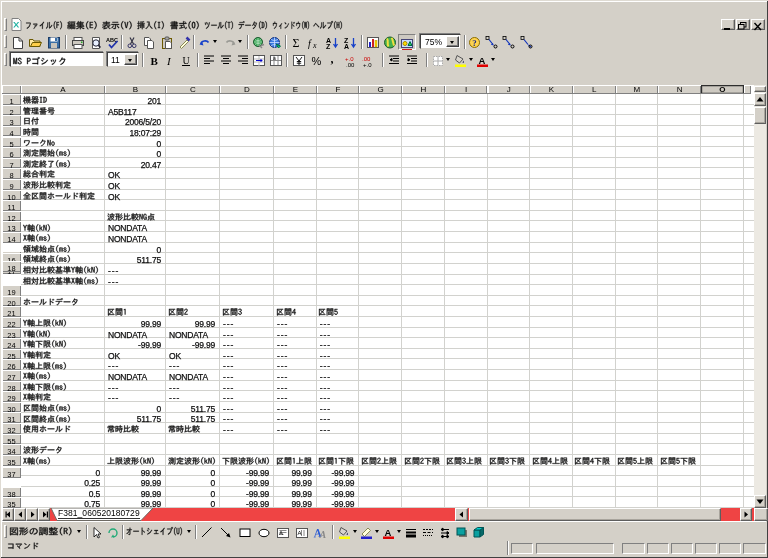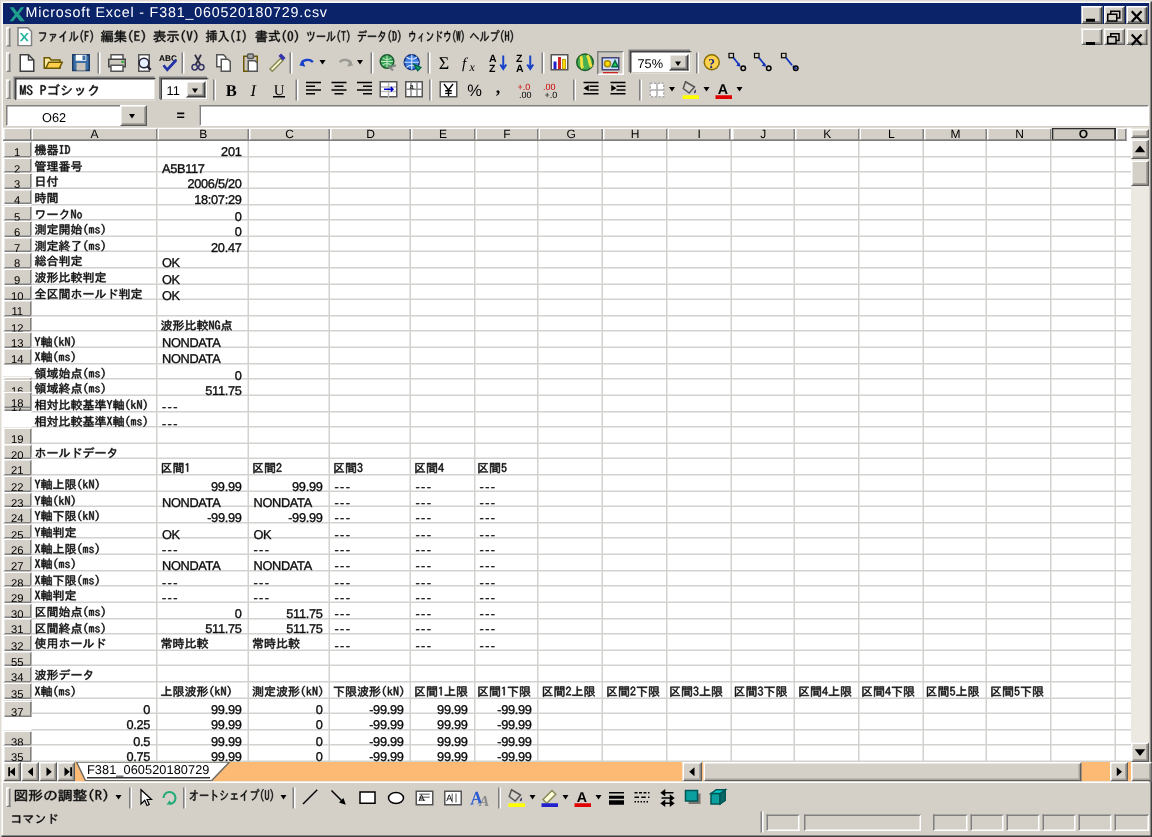--- a/index.html
+++ b/index.html
@@ -27,42 +27,20 @@
 .ct{position:absolute;font-size:8.5px;line-height:9.5px;white-space:nowrap;color:#000;letter-spacing:-0.2px;-webkit-text-stroke:0.25px #222}
 .ct.r{text-align:right}
 .sbtn{position:absolute;background:#d4d0c8;border:1px solid;border-color:#fff #5e5e5e #5e5e5e #fff;box-shadow:inset -1px -1px 0 #a8a49c}
 .sbtn svg{display:block;margin:0 auto}
 .tbtn svg,.mbtn svg{display:block;margin:1px auto 0}
 .sbar{position:absolute;left:2px;top:540px;width:764px;height:16px;background:#d4d0c8;font-size:8.5px}
 .panel{position:absolute;top:2.5px;height:11px;border:1px solid;border-color:#808080 #fff #fff #808080}
 </style></head><body>
 <div id="blurwrap" style="position:absolute;left:0;top:0;width:768px;height:558px;filter:blur(0.28px)">
     <div class="abs" style="left:0;top:0;width:768px;height:558px;box-shadow:inset 1px 1px 0 #dfdbd3,inset -1px -1px 0 #404040,inset 2px 2px 0 #fff"></div>
-    <div class="titlebar">
-      <svg class="abs" style="left:3.5px;top:2px" width="11" height="11" viewBox="0 0 13 13">
-        <path d="M0.5 1 L4.6 6.7 L0.5 12 L3.2 12 L6 8.4 L8.8 12 L12.5 12 L7.9 6.4 L12 1 L9.3 1 L6.4 4.9 L3.6 1 Z" fill="#1fa08f"></path>
-      </svg>
-      <span style="position:absolute;left:15px;top:0;letter-spacing:0.55px">Microsoft Excel - F381_060520180729.csv</span>
-      <div class="tbtn" style="left:719px">
-        <svg width="12" height="10">
-          <rect x="2" y="6.5" width="6" height="2" fill="#000"></rect>
-        </svg>
-      </div>
-      <div class="tbtn" style="left:734px">
-        <svg width="12" height="10">
-          <rect x="3.5" y="1.5" width="6" height="4.5" fill="none" stroke="#000"></rect>
-          <rect x="1.5" y="3.5" width="6" height="4.5" fill="#d4d0c8" stroke="#000"></rect>
-        </svg>
-      </div>
-      <div class="tbtn" style="left:749px">
-        <svg width="12" height="10">
-          <path d="M2.5 1.5 L9 8.5 M9 1.5 L2.5 8.5" stroke="#000" stroke-width="1.5"></path>
-        </svg>
-      </div>
-    </div>
     <div class="menubar">
       <div class="grip" style="top:1px"></div>
       <svg class="abs" style="left:8px;top:1px" width="13" height="13" viewBox="0 0 13 13">
         <path d="M2 0.5 H8.5 L11 3 V12.5 H2 Z" fill="#fff" stroke="#808080"></path>
         <path d="M3.2 4 L5.4 6.7 L3.2 9.5 H4.6 L6.2 7.5 L7.8 9.5 H9.2 L7 6.7 L9.2 4 H7.8 L6.2 6 L4.6 4 Z" fill="#23b3a2"></path>
       </svg>
       <div class="menuitem" style="left:23px"><svg width="38.0" height="11" viewBox="0 -7.7 49.5 11.2" preserveAspectRatio="none" style="overflow:visible">
           <g stroke-width="0.36" stroke="#1a1a1a">
             <use href="#g0"></use>
             <use href="#g1" x="9.0"></use>
@@ -393,29 +371,20 @@
           <path d="M3 1.5 L9 5 L5.5 9 L1.5 6 Z" fill="#d8d4cc" stroke="#555"></path>
           <path d="M9.5 6.5 c1.5 2 -0.5 3.5 -1 2 Z" fill="#446"></path>
           <rect x="1" y="10.5" width="11" height="2.5" fill="#ffff00"></rect>
         </svg></div>
       <div class="dd" style="left:467px;top:7px"></div>
       <div class="tico" style="left:474px;top:2px"><svg width="14" height="13" viewBox="0 0 14 13">
           <text x="2.5" y="9.5" font-family="Liberation Sans" font-size="9.5" font-weight="bold" fill="#000">A</text>
           <rect x="1" y="10.5" width="11" height="2.5" fill="#e00000"></rect>
         </svg></div>
       <div class="dd" style="left:489px;top:7px"></div>
-    </div>
-    <div class="abs" style="left:2px;top:69px;width:764px;height:16px;background:#d4d0c8">
-      <div class="abs" style="left:2px;top:1px;width:94px;height:14px;background:#fff;border:1px solid;border-color:#808080 #fff #fff #808080"></div>
-      <div class="abs" style="left:26px;top:3.5px;font-size:8.5px">O62</div>
-      <div class="abs" style="left:78px;top:1px;width:18px;height:14px;background:#d4d0c8;border:1px solid;border-color:#fff #5e5e5e #5e5e5e #fff;box-shadow:inset -1px -1px 0 #a8a49c">
-        <div class="dd" style="left:5px;top:5px"></div>
-      </div>
-      <div class="abs" style="left:112px;top:2.5px;width:13px;height:12px;font-size:9.5px;font-weight:bold;text-align:center;line-height:12px">=</div>
-      <div class="abs" style="left:131px;top:1px;width:633px;height:14px;background:#fff;border:1px solid;border-color:#808080 #fff #fff #808080"></div>
     </div>
     <div class="abs" style="left:2px;top:85px;width:752px;height:423px;background:#fff"></div>
     <div class="abs" style="left:2px;top:85px;width:19px;height:9px;background:#d4d0c8;box-shadow:inset 0 1px 0 #fff,inset 1px 0 0 #fff,inset -1px -1px 0 #808080"></div>
     <div class="ch" style="left:21.0px;width:84.0px">A</div>
     <div class="ch" style="left:105.0px;width:61.0px">B</div>
     <div class="ch" style="left:166.0px;width:54.0px">C</div>
     <div class="ch" style="left:220.0px;width:54.0px">D</div>
     <div class="ch" style="left:274.0px;width:42.7px">E</div>
     <div class="ch" style="left:316.7px;width:42.7px">F</div>
     <div class="ch" style="left:359.4px;width:42.7px">G</div>
@@ -1227,21 +1196,21 @@
       <svg width="10" height="11">
         <path d="M5 3 L8.5 7.5 L1.5 7.5 Z" fill="#000"></path>
       </svg>
     </div>
     <div class="sbtn" style="left:754px;top:107px;width:12px;height:17px"></div>
     <div class="sbtn" style="left:754px;top:495px;width:12px;height:13px">
       <svg width="10" height="11">
         <path d="M5 8 L8.5 3.5 L1.5 3.5 Z" fill="#000"></path>
       </svg>
     </div>
-    <div class="abs" style="left:2px;top:508px;width:764px;height:13px;background:#fdba74">
+    <div class="abs" style="left:2px;top:508px;width:764px;height:13px;background:#ef4444">
       <div class="sbtn" style="left:0px;top:0px;width:12px;height:13px">
         <svg width="10" height="11">
           <path d="M7 2.5 L3.5 5.5 L7 8.5 Z M2.5 2.5 h1.2 v6 h-1.2 Z" fill="#000"></path>
         </svg>
       </div>
       <div class="sbtn" style="left:12px;top:0px;width:12px;height:13px">
         <svg width="10" height="11">
           <path d="M7 2.5 L3.5 5.5 L7 8.5 Z" fill="#000"></path>
         </svg>
       </div>

